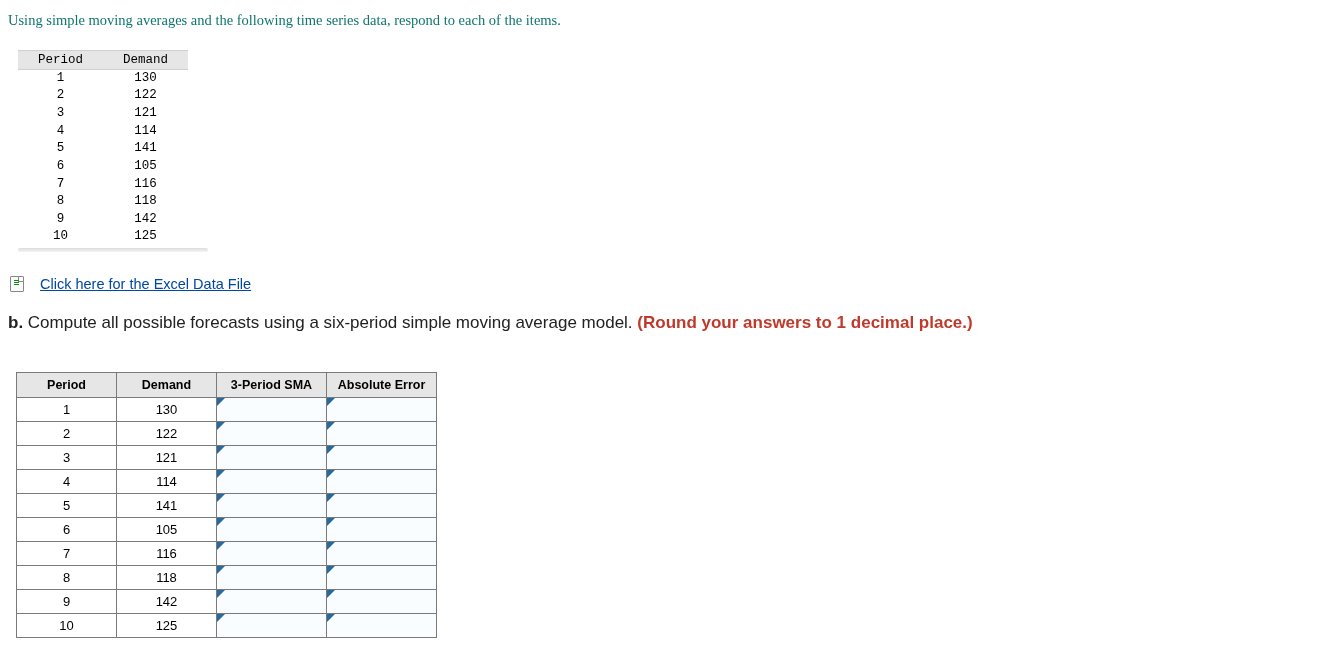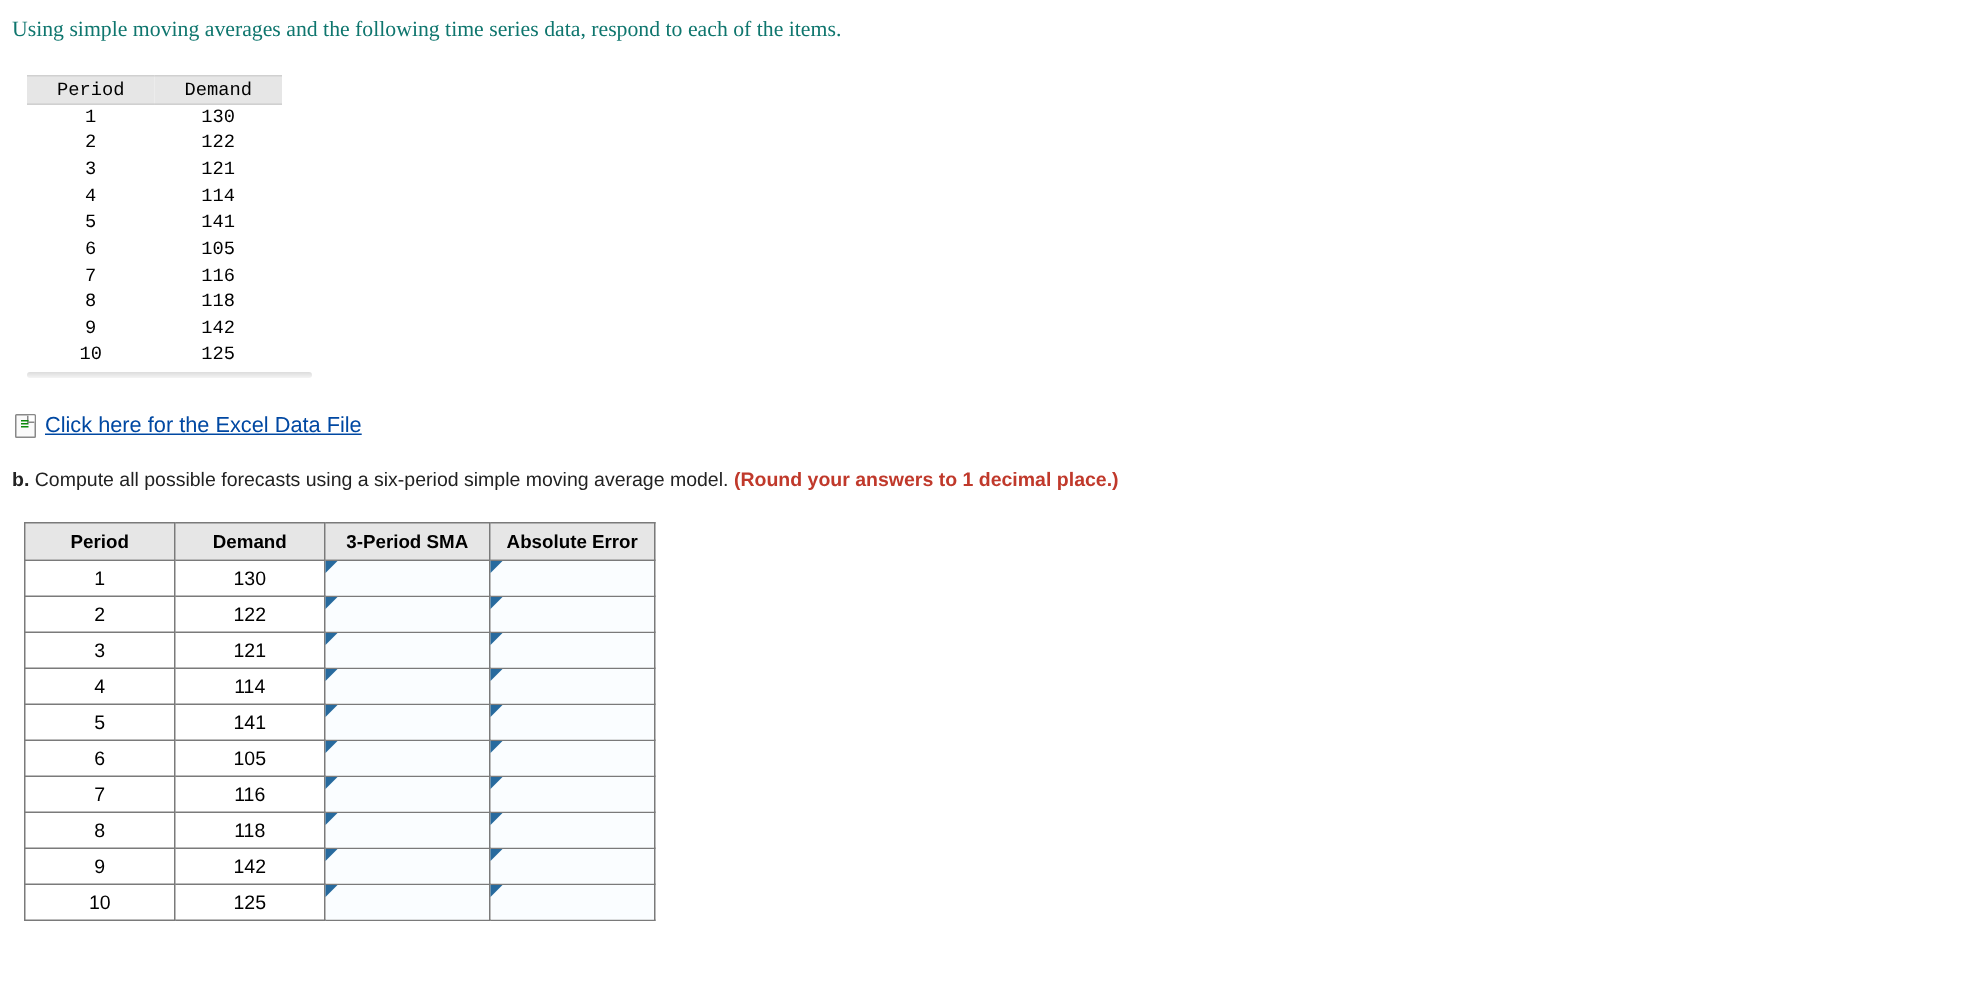--- a/index.html
+++ b/index.html
@@ -48,21 +48,21 @@
       width: 190px;
       margin-top: 2px;
       margin-left: 0;
       background: linear-gradient(to bottom,#dcdcdc,#f4f4f4);
       border-radius: 2px;
     }
     .link-row {
       margin: 24px 0 18px 2px;
       display: flex;
       align-items: center;
-      gap: 6px;
+      gap: 16px;
     }
     .file-icon {
       width: 14px; height: 16px; flex-shrink: 0;
       position: relative;
       background: #fafafa;
       border: 1px solid #888;
       border-radius: 1px;
     }
     .file-icon::before {
       content: "";
@@ -81,23 +81,23 @@
       background: #0a8a0a;
       box-shadow: 0 2px 0 #0a8a0a, 0 4px 0 #0a8a0a;
     }
     .excel-link {
       color: #0048a2;
       text-decoration: underline;
       font-size: 14.5px;
       cursor: pointer;
     }
     .question {
-      font-size: 13px;
+      font-size: 17px;
       color: #222;
-      margin-bottom: 18px;
+      margin-bottom: 36px;
       line-height: 1.5;
     }
     .question b { font-weight: bold; }
     .question .red { color: #c0392b; font-weight: bold; }
     .answer-table {
       border-collapse: collapse;
       margin-left: 8px;
       font-family: Arial, Helvetica, sans-serif;
       font-size: 13px;
       color: #000;

